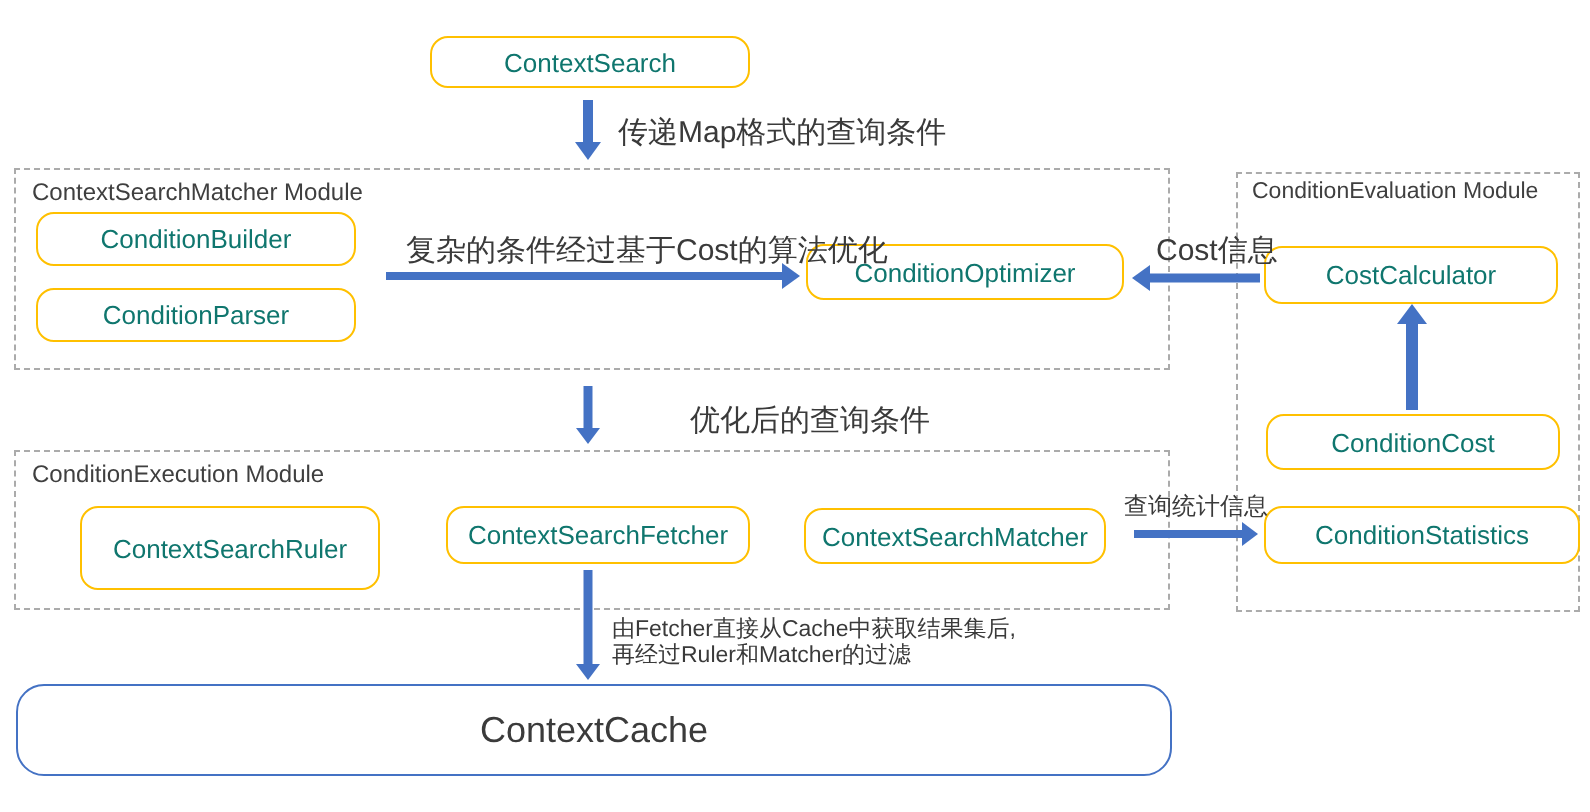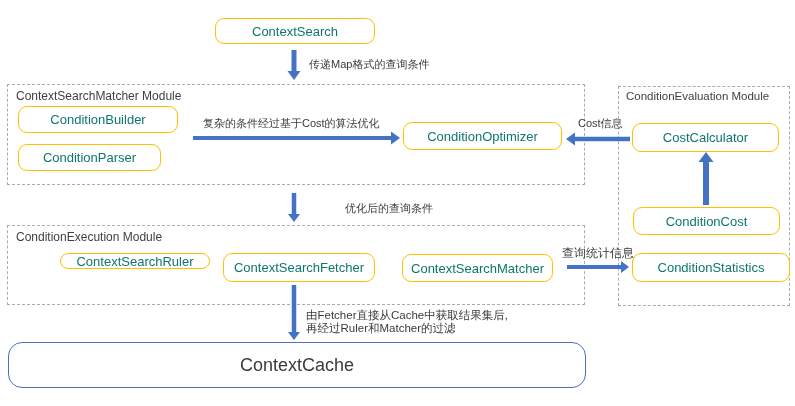--- a/index.html
+++ b/index.html
@@ -53,21 +53,21 @@
     border: 1px solid var(--cache-border, #4472C4);
     border-radius: 14px;
     background: #ffffff;
     display: flex;
     align-items: center;
     justify-content: center;
     font-size: 18px;
     color: #3b3b3b;
   }
   .edge-label {
-    font-size: 11px;
+    font-size: 15px;
     color: #3a3a3a;
     white-space: nowrap;
   }
   .edge-label.small { font-size: 12px; }
   .edge-label.tiny { font-size: 11.5px; line-height: 13px; }
 </style>
 </head>
 <body>
 
 <div class="canvas">
@@ -119,31 +119,31 @@
     <g>
       <line class="arrow-line" x1="294" y1="285" x2="294" y2="332" stroke-width="4.5"></line>
       <polygon class="arrow-head" points="288,332 300,332 294,340"></polygon>
     </g>
   </svg>
 
   <div class="node" style="left:215px; top:18px; width:160px; height:26px;">ContextSearch</div>
 
   <div class="node" style="left:18px; top:106px; width:160px; height:27px;">ConditionBuilder</div>
 
-  <div class="node" style="left:18px; top:144px; width:143px; height:27px;">ConditionParser</div>
+  <div class="node" style="left:18px; top:144px; width:160px; height:27px;">ConditionParser</div>
 
   <div class="node" style="left:403px; top:122px; width:159px; height:28px;">ConditionOptimizer</div>
 
   <div class="node" style="left:632px; top:123px; width:147px; height:29px;">CostCalculator</div>
 
   <div class="node" style="left:633px; top:207px; width:147px; height:28px;">ConditionCost</div>
 
   <div class="node" style="left:632px; top:253px; width:158px; height:29px;">ConditionStatistics</div>
 
-  <div class="node" style="left:40px; top:253px; width:150px; height:16px;margin-left:20px;">ContextSearchRuler</div>
+  <div class="node" style="left:40px; top:253px; width:150px; height:42px;">ContextSearchRuler</div>
 
   <div class="node" style="left:402px; top:254px; width:151px; height:28px;">ContextSearchMatcher</div>
 
   <div class="node" style="left:223px; top:253px; width:152px; height:29px;">ContextSearchFetcher</div>
 
   <div class="cache" style="left:8px; top:342px; width:578px; height:46px;">ContextCache</div>
 
   <div class="edge-label" style="left:309px; top:57px;">传递Map格式的查询条件</div>
 
   <div class="edge-label" style="left:203px; top:116px;">复杂的条件经过基于Cost的算法优化</div>

